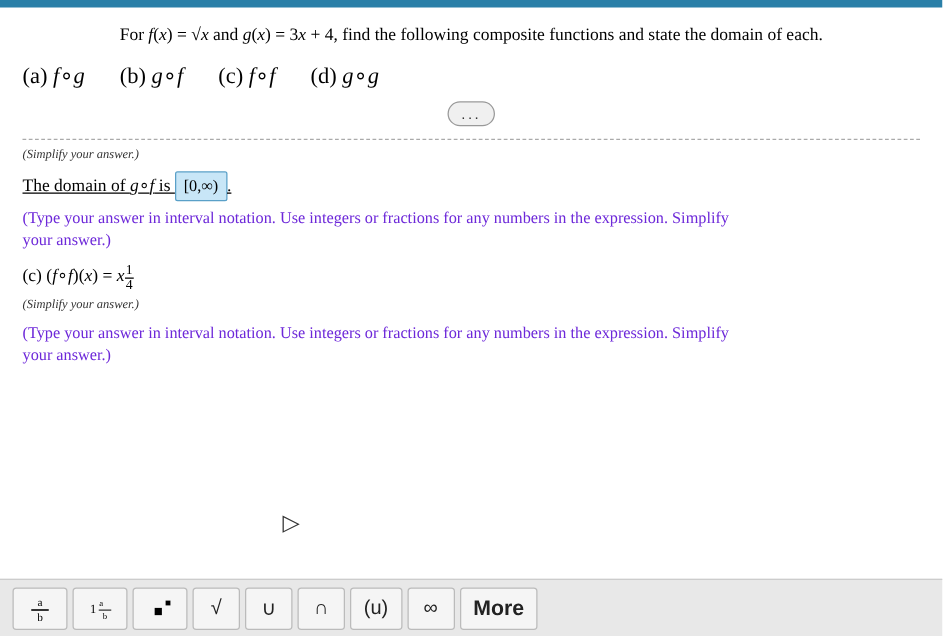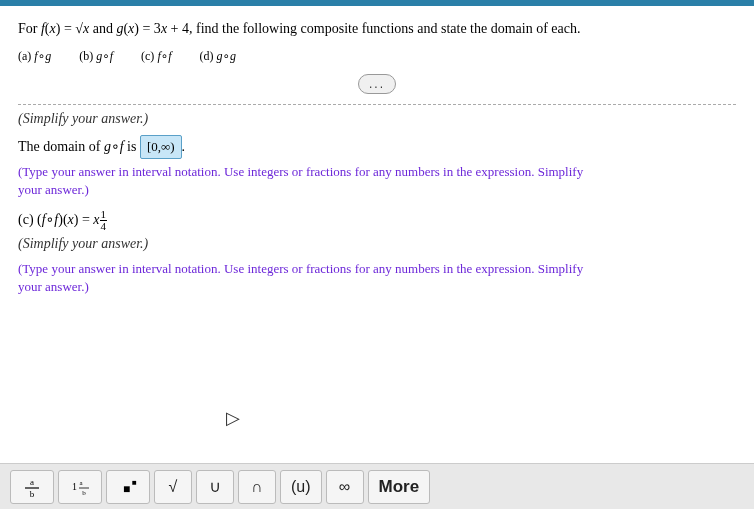--- a/index.html
+++ b/index.html
@@ -21,26 +21,27 @@
     }
 
     .content {
       padding: 12px 18px 0 18px;
     }
 
     .problem-statement {
       font-size: 14px;
       line-height: 1.5;
       margin-bottom: 10px;
+      text-align: center;
     }
 
     .parts-row {
       display: flex;
       gap: 28px;
-      font-size: 12px;
+      font-size: 18px;
       margin-bottom: 10px;
     }
 
     .divider-row {
       display: flex;
       justify-content: center;
       margin-bottom: 10px;
     }
 
     .ellipsis-btn {
@@ -54,30 +55,31 @@
       color: #333;
     }
 
     .answer-section {
       border-top: 1px dashed #aaa;
       padding-top: 6px;
       margin-bottom: 8px;
     }
 
     .simplify-note {
-      font-size: 14px;
+      font-size: 10px;
       color: #333;
       font-style: italic;
       margin-bottom: 8px;
     }
 
     .domain-line {
       font-size: 14px;
       margin-bottom: 4px;
       line-height: 1.5;
+      text-decoration: underline;
     }
 
     .domain-value {
       display: inline-block;
       background: #c8e6f7;
       border: 1px solid #5aa0c8;
       padding: 1px 6px;
       font-size: 13px;
       border-radius: 2px;
     }

